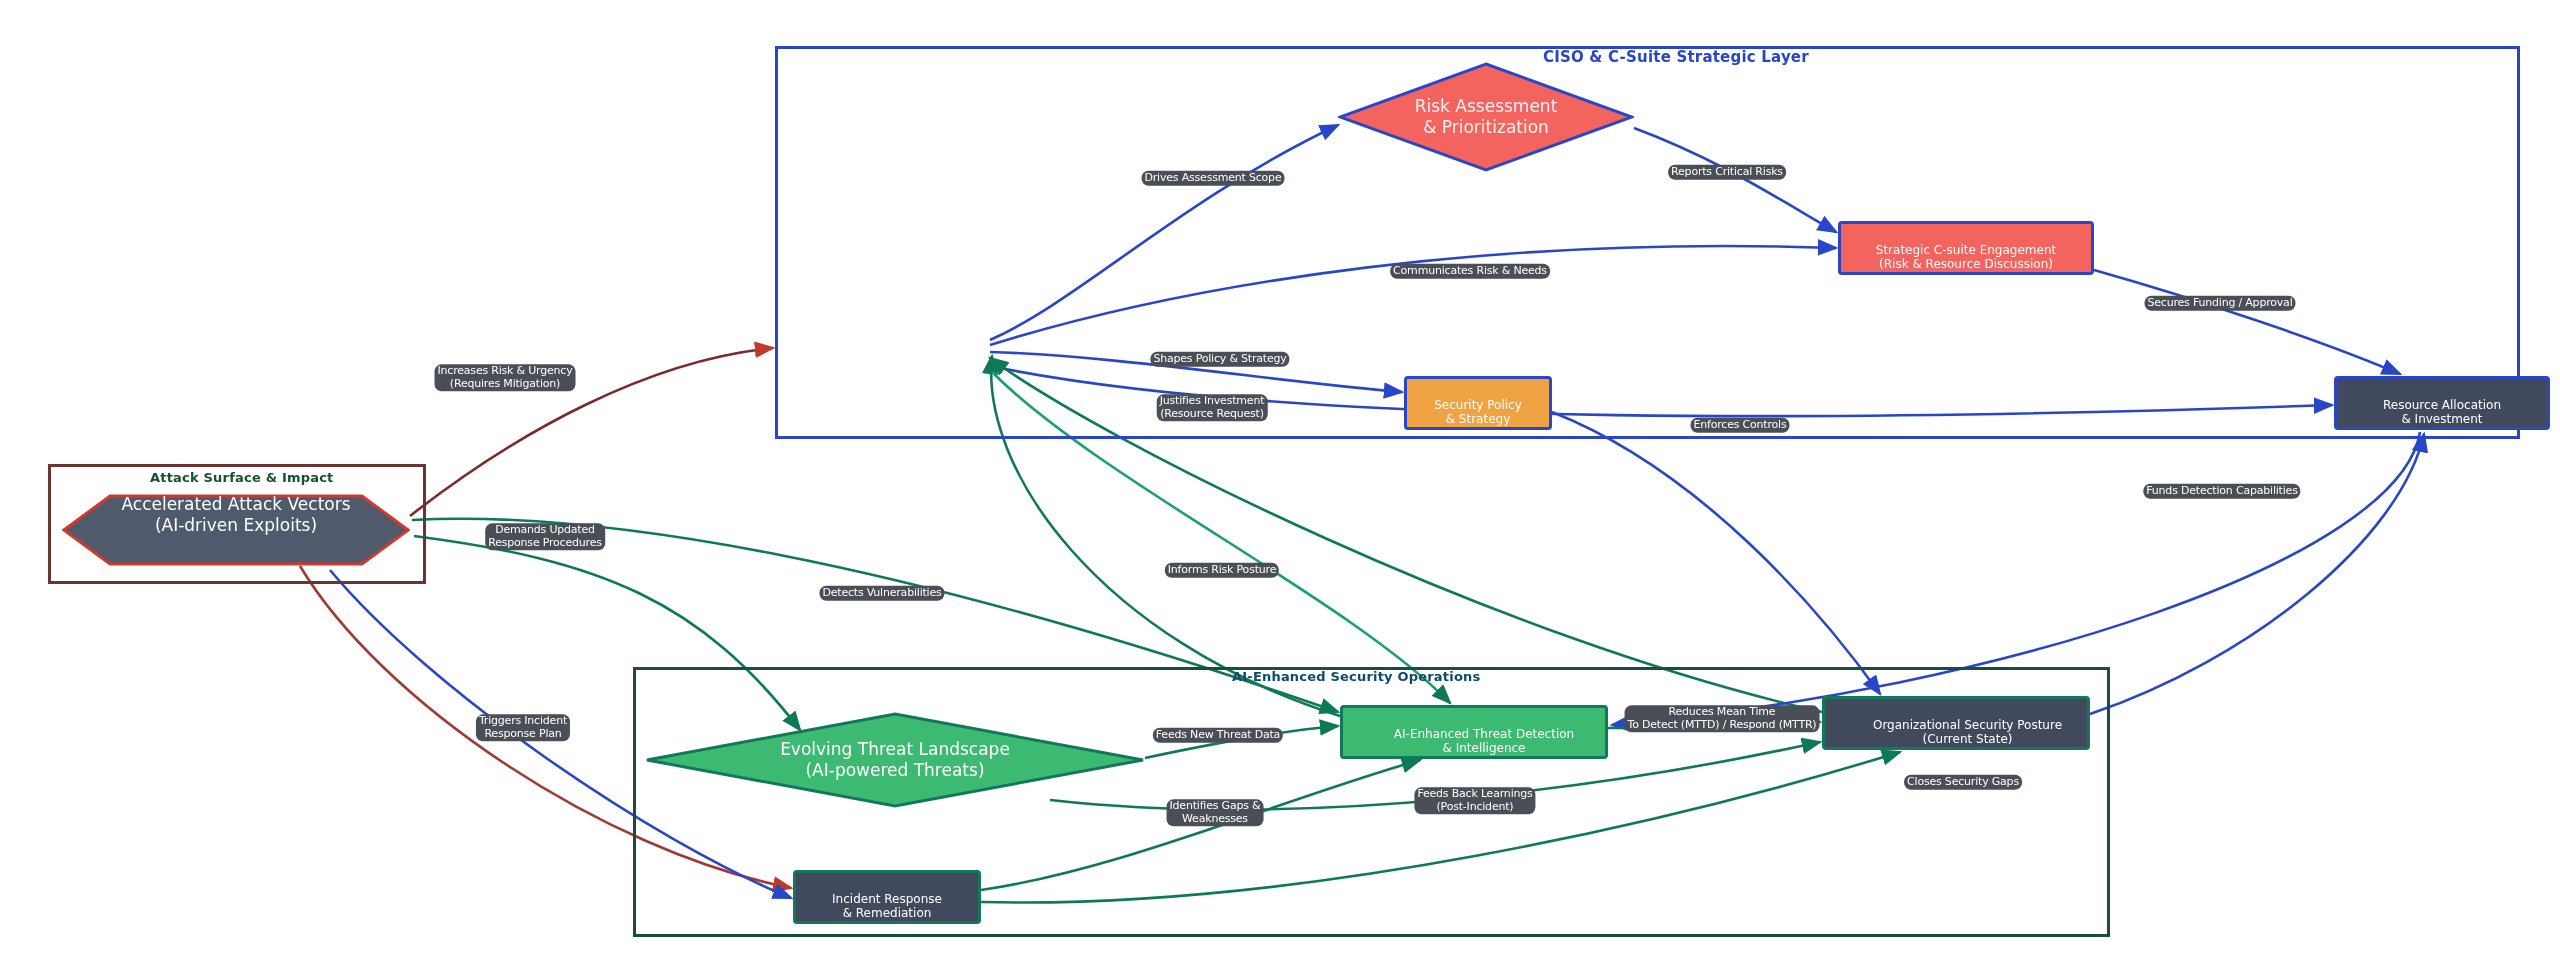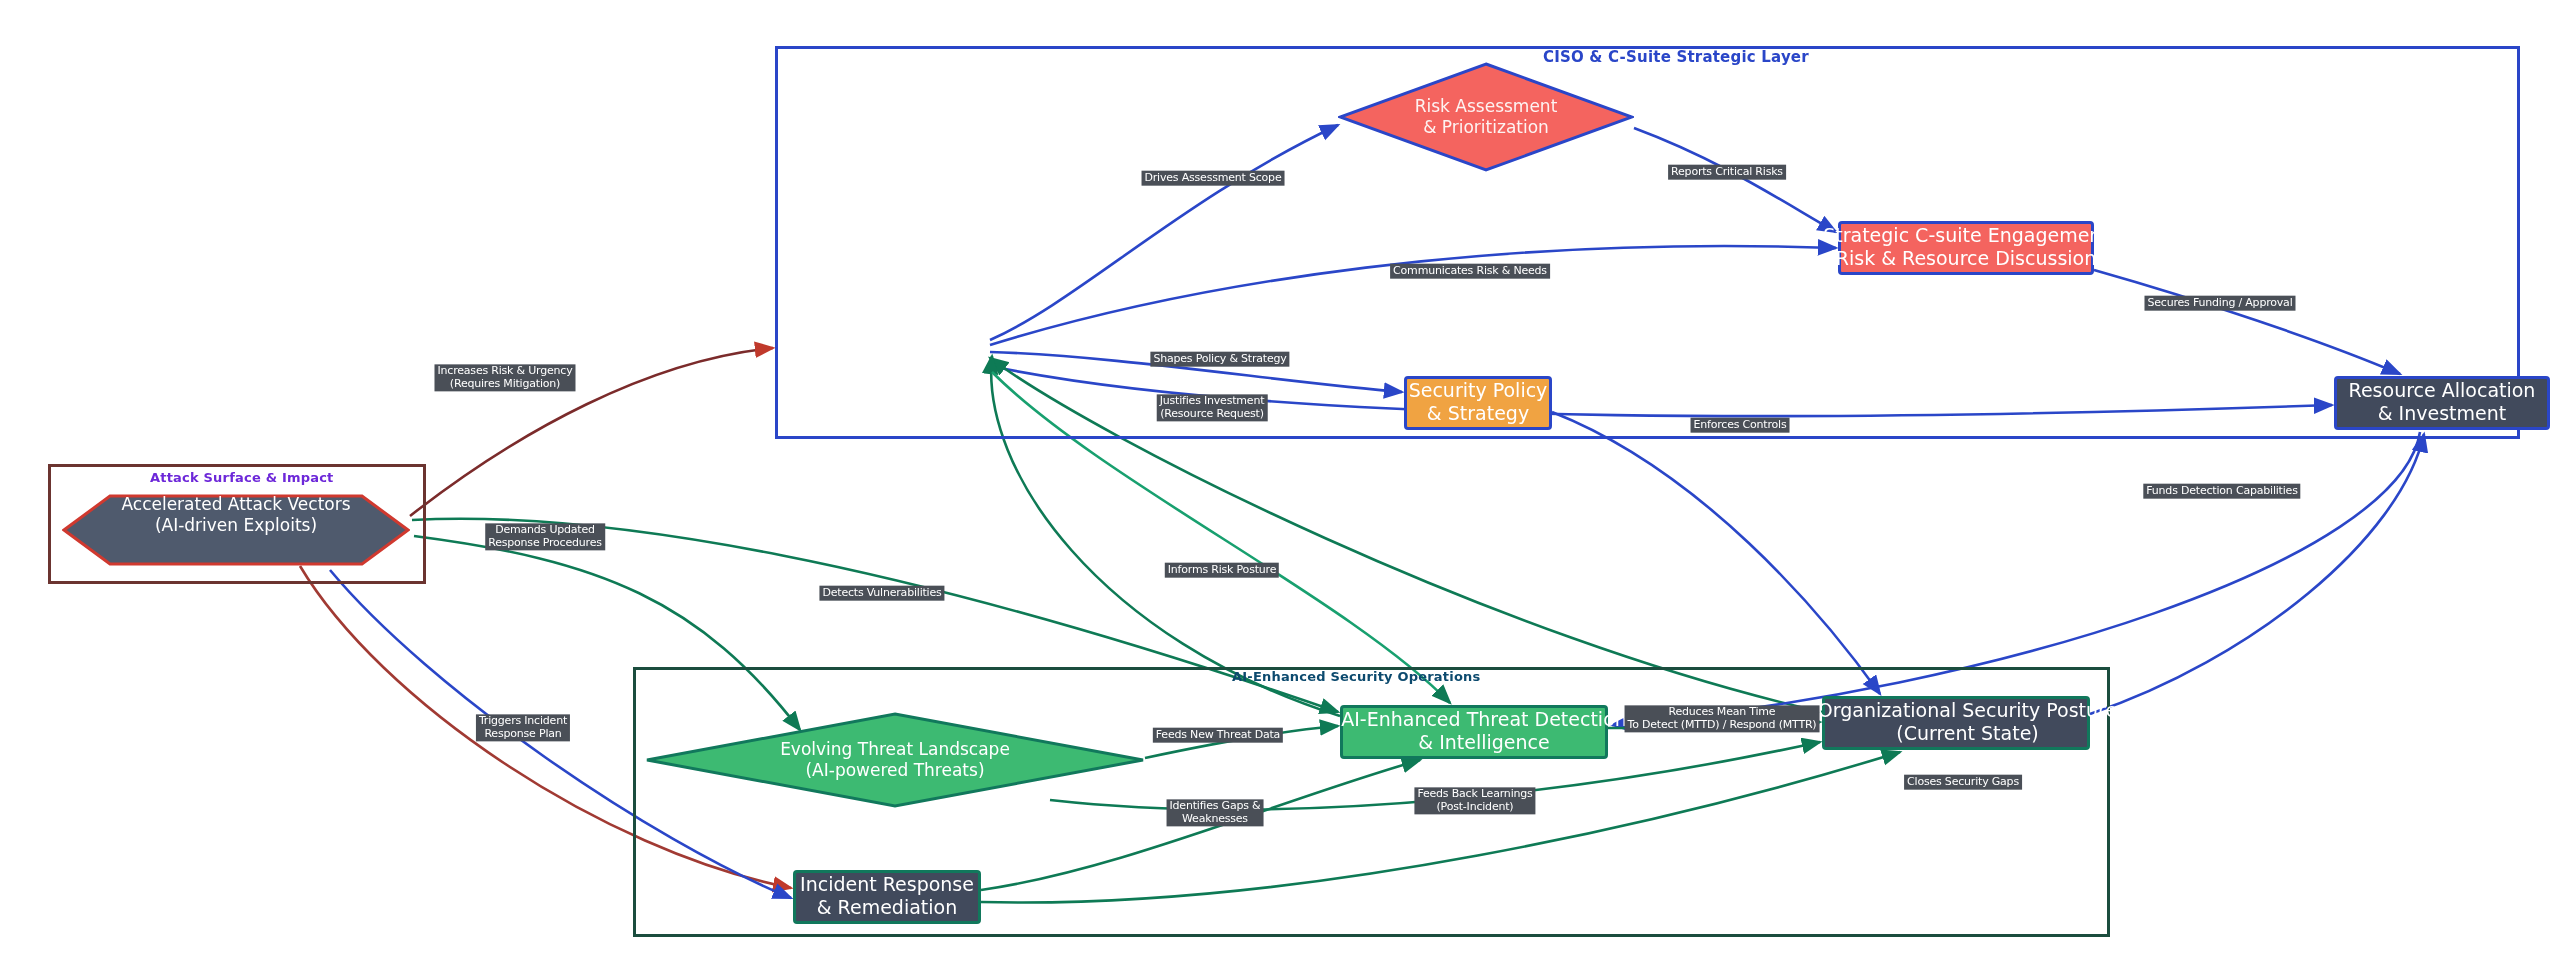--- a/index.html
+++ b/index.html
@@ -30,25 +30,25 @@
     position: absolute;
     font-size: 15px;
     font-weight: bold;
     white-space: nowrap;
     letter-spacing: 0.2px;
   }
   
   .node {
     position: absolute;
     display: flex;
-    align-items: flex-start;
+    align-items: flex-end;
     justify-content: center;
     text-align: center;
     color: #ffffff;
-    font-size: 19px;
+    font-size: 12px;
     line-height: 1.22;
     white-space: nowrap;
   }
   .node.box {
     border-radius: 4px;
   }
 
   .n-risk {
     color: #fdf3f2;
   }
@@ -87,20 +87,21 @@
     position: absolute;
     font-size: 11px;
     color: #ffffff;
     background: #4a4f57;
     padding: 1px 3px;
     white-space: nowrap;
     line-height: 1.15;
     text-align: center;
     transform: translate(-50%, -50%);
     letter-spacing: -0.2px;
+    border-radius: 7px;
   }
 </style>
 </head>
 <body>
 
 <div id="stage">
 
   <svg id="wires" viewBox="0 0 2560 978">
     <defs>
       <marker id="ah-blue" markerWidth="9" markerHeight="9" refX="7" refY="3.2" orient="auto">
@@ -159,21 +160,21 @@
       <path d="M2090,714 C2250,660 2400,540 2424,434" stroke="#2a46c8" marker-end="url(#ah-blue)"></path>
 
       <path d="M414,536 C600,560 700,600 800,730" stroke="#0e7a55" marker-end="url(#ah-green)"></path>
     </g>
   </svg>
 
   <div class="cluster" style="left:775px; top:46px; width:1745px; height:393px; border:3px solid #2a46c8;"></div>
   <div class="cluster-title" style="left:1543px; top:48px; color:#2a46c8;">CISO &amp; C-Suite Strategic Layer</div>
 
   <div class="cluster" style="left:48px; top:464px; width:378px; height:120px; border:3px solid #6b3430;"></div>
-  <div class="cluster-title" style="left:150px; top:470px; color:#6d28d9; font-size:13px;">Attack Surface &amp; Impact</div>
+  <div class="cluster-title" style="left:150px; top:470px; color:#14532d; font-size:13px;">Attack Surface &amp; Impact</div>
 
   <div class="cluster" style="left:633px; top:667px; width:1477px; height:270px; border:3px solid #1b4d3e;"></div>
   <div class="cluster-title" style="left:1232px; top:669px; color:#0c4a6e; font-size:13px;">AI-Enhanced Security Operations</div>
 
   <div class="diamond-wrap" style="left:1338px; top:62px; width:296px; height:110px;">
     <svg class="diamond-shape" viewBox="0 0 296 110" preserveAspectRatio="none">
       <polygon points="148,2 294,55 148,108 2,55" fill="#f4645f" stroke="#2a46c8" stroke-width="3"></polygon>
     </svg>
     <div class="diamond-text n-risk">
       <div>Risk Assessment</div>

